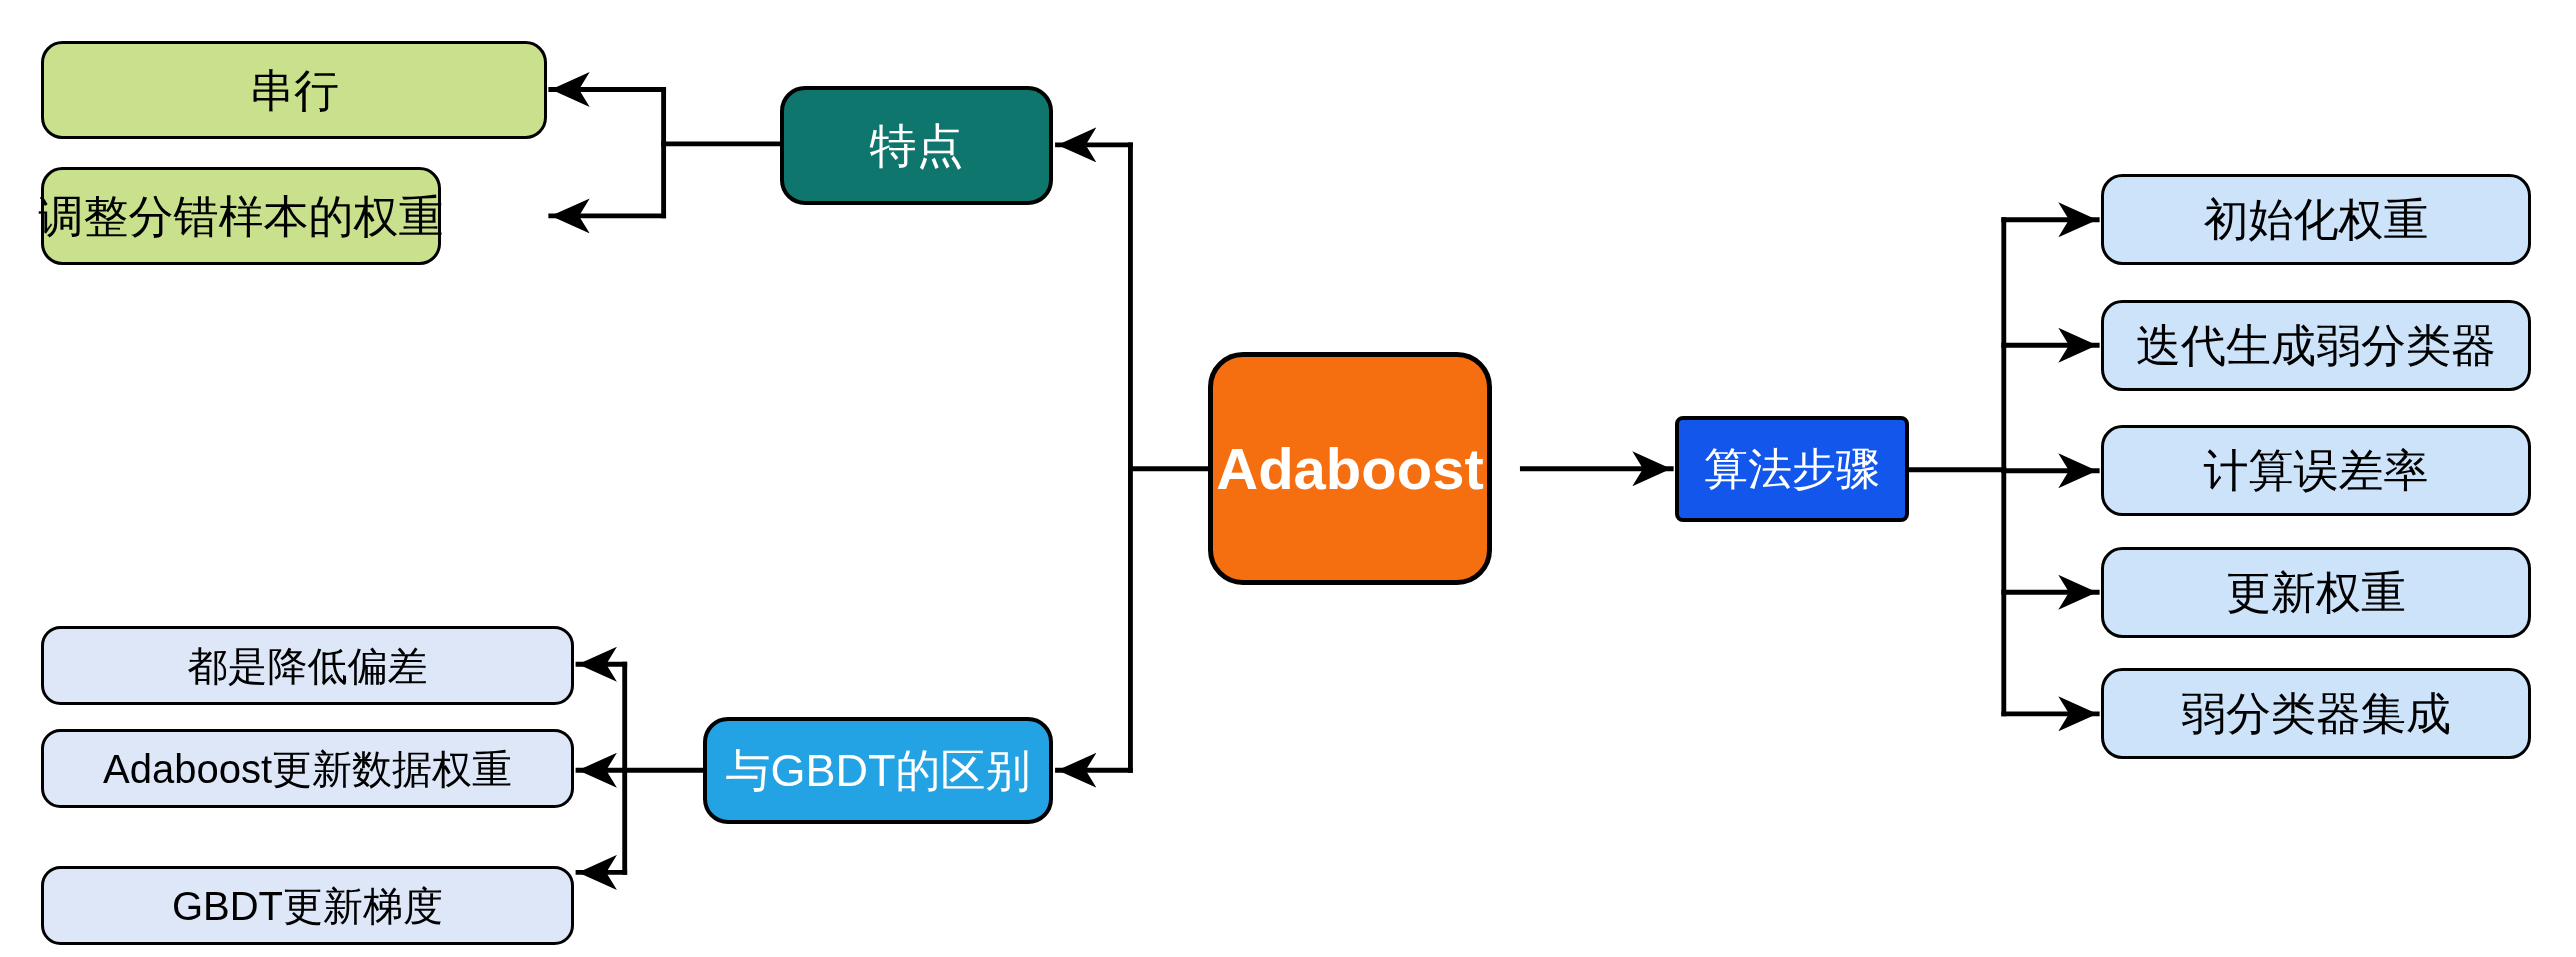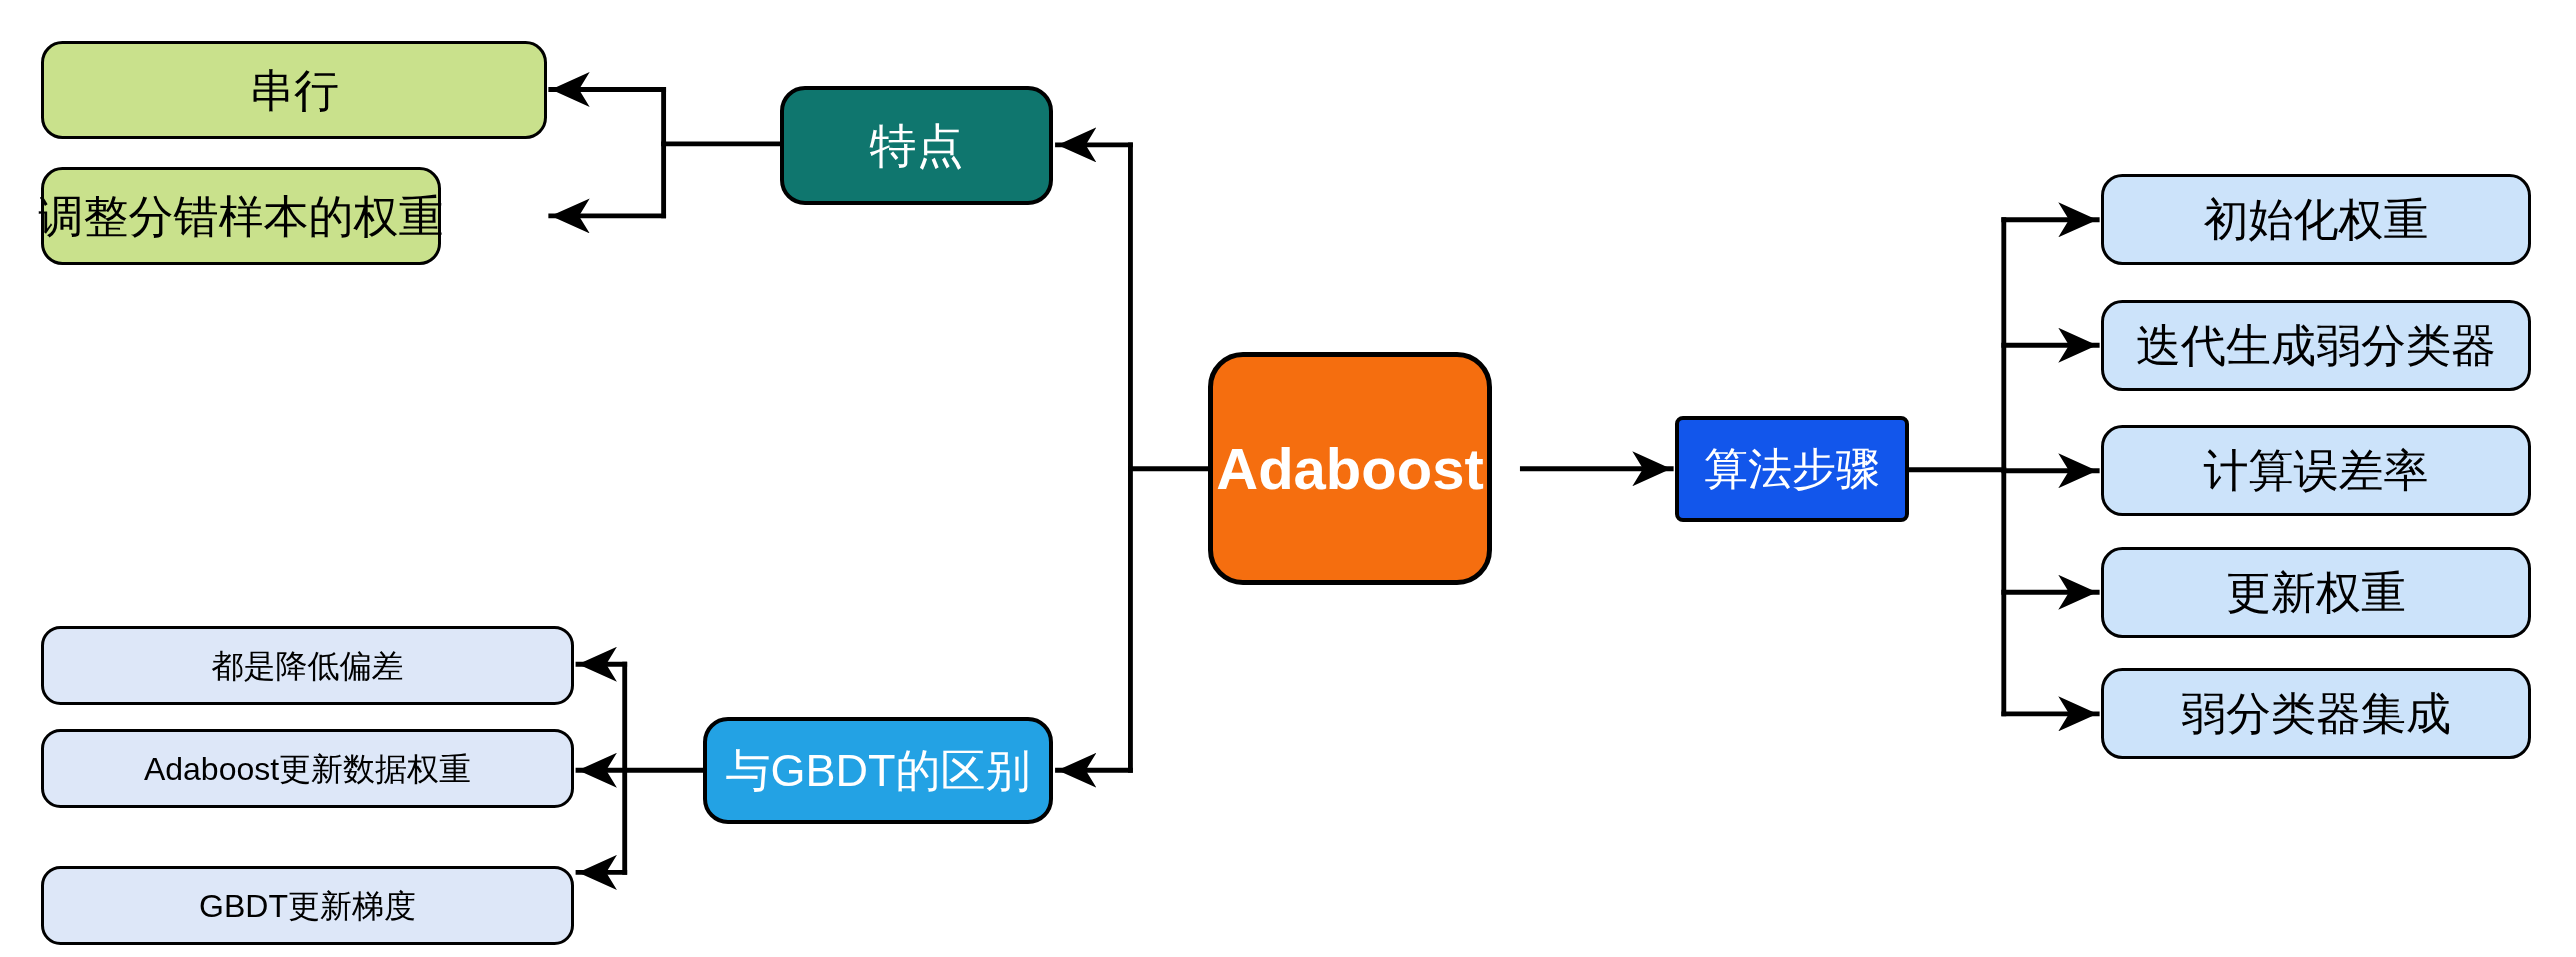--- a/index.html
+++ b/index.html
@@ -27,21 +27,21 @@
   
   #n-features{left:780px;top:86px;width:273px;height:119px;background:#0f766e;border-radius:25px;
     color:#fff;font-size:47px;font-weight:500;border-width:4.9px;}
   
   #n-root{left:1208px;top:352px;width:284px;height:233px;background:#F56E0F;border-radius:35px;
     color:#fff;font-size:58px;font-weight:700;border-width:5.8px;letter-spacing:0px;}
   
   #n-gbdt{left:703px;top:717px;width:350px;height:107px;background:#23A2E4;border-radius:25px;
     color:#fff;font-size:45px;font-weight:500;border-width:4.9px;}
   
-  .n-pale{background:#DDE7F8;border-radius:19.5px;font-size:32px;font-weight:500;color:#000;left:41px;width:533px;height:79px;}
+  .n-pale{background:#DDE7F8;border-radius:19.5px;font-size:40px;font-weight:500;color:#000;left:41px;width:533px;height:79px;}
   #n-bias{top:626px;}
   #n-adaw{top:729px;}
   #n-gbdtg{top:834px;margin-top:32px;}
   
   #n-steps{left:1675px;top:416px;width:234px;height:106px;background:#1256EB;border-radius:8px;
     color:#fff;font-size:44px;font-weight:500;border-width:4.9px;}
   
   .n-blue{background:#CCE3FA;border-radius:21.4px;font-size:45px;font-weight:500;color:#000;left:2101px;width:430px;height:91px;}
   #n-init{top:174px;}
   #n-iter{top:300px;}

